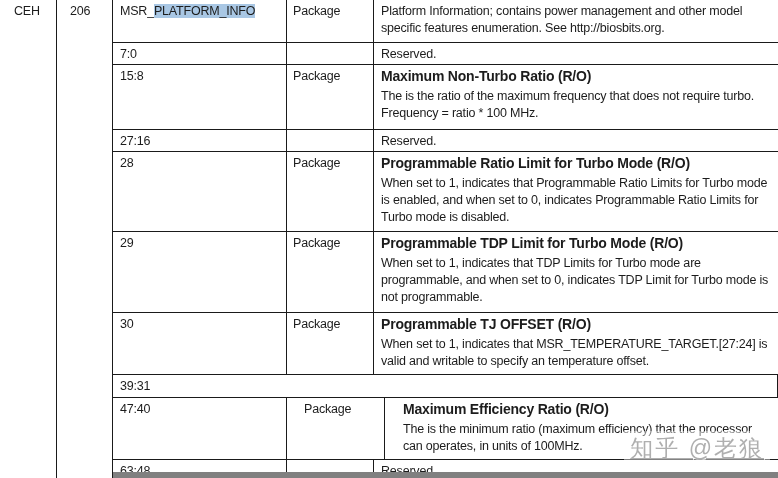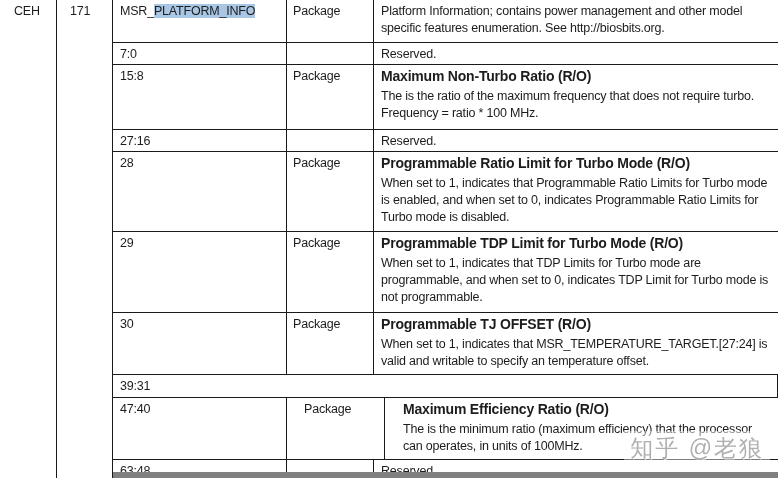--- a/index.html
+++ b/index.html
@@ -72,33 +72,34 @@
     right: 8px;
     bottom: 12px;
     font-size: 23px;
     letter-spacing: 2px;
     color: #9c9c9c;
     opacity: 0.8;
     background: rgba(255,255,255,0.55);
     padding: 2px 6px;
     text-shadow: 1px 1px 0 #ffffff, -1px -1px 0 #ffffff;
     white-space: nowrap;
+    text-decoration: underline;
   }
 </style>
 </head>
 <body>
 
 <div class="table">
 
   <div class="addr-col addr-hex">
     <span>CEH</span>
   </div>
 
   <div class="addr-col addr-dec">
-    <span>171</span>
+    <span>206</span>
   </div>
 
   <div class="rows">
     <div class="row">
       <div class="c3">
         <span>MSR_</span><span class="hl">PLATFORM_INFO</span>
       </div>
       <div class="c4">Package</div>
       <div class="c5">Platform Information; contains power management and other model specific features enumeration. See http://biosbits.org.</div>
     </div>

